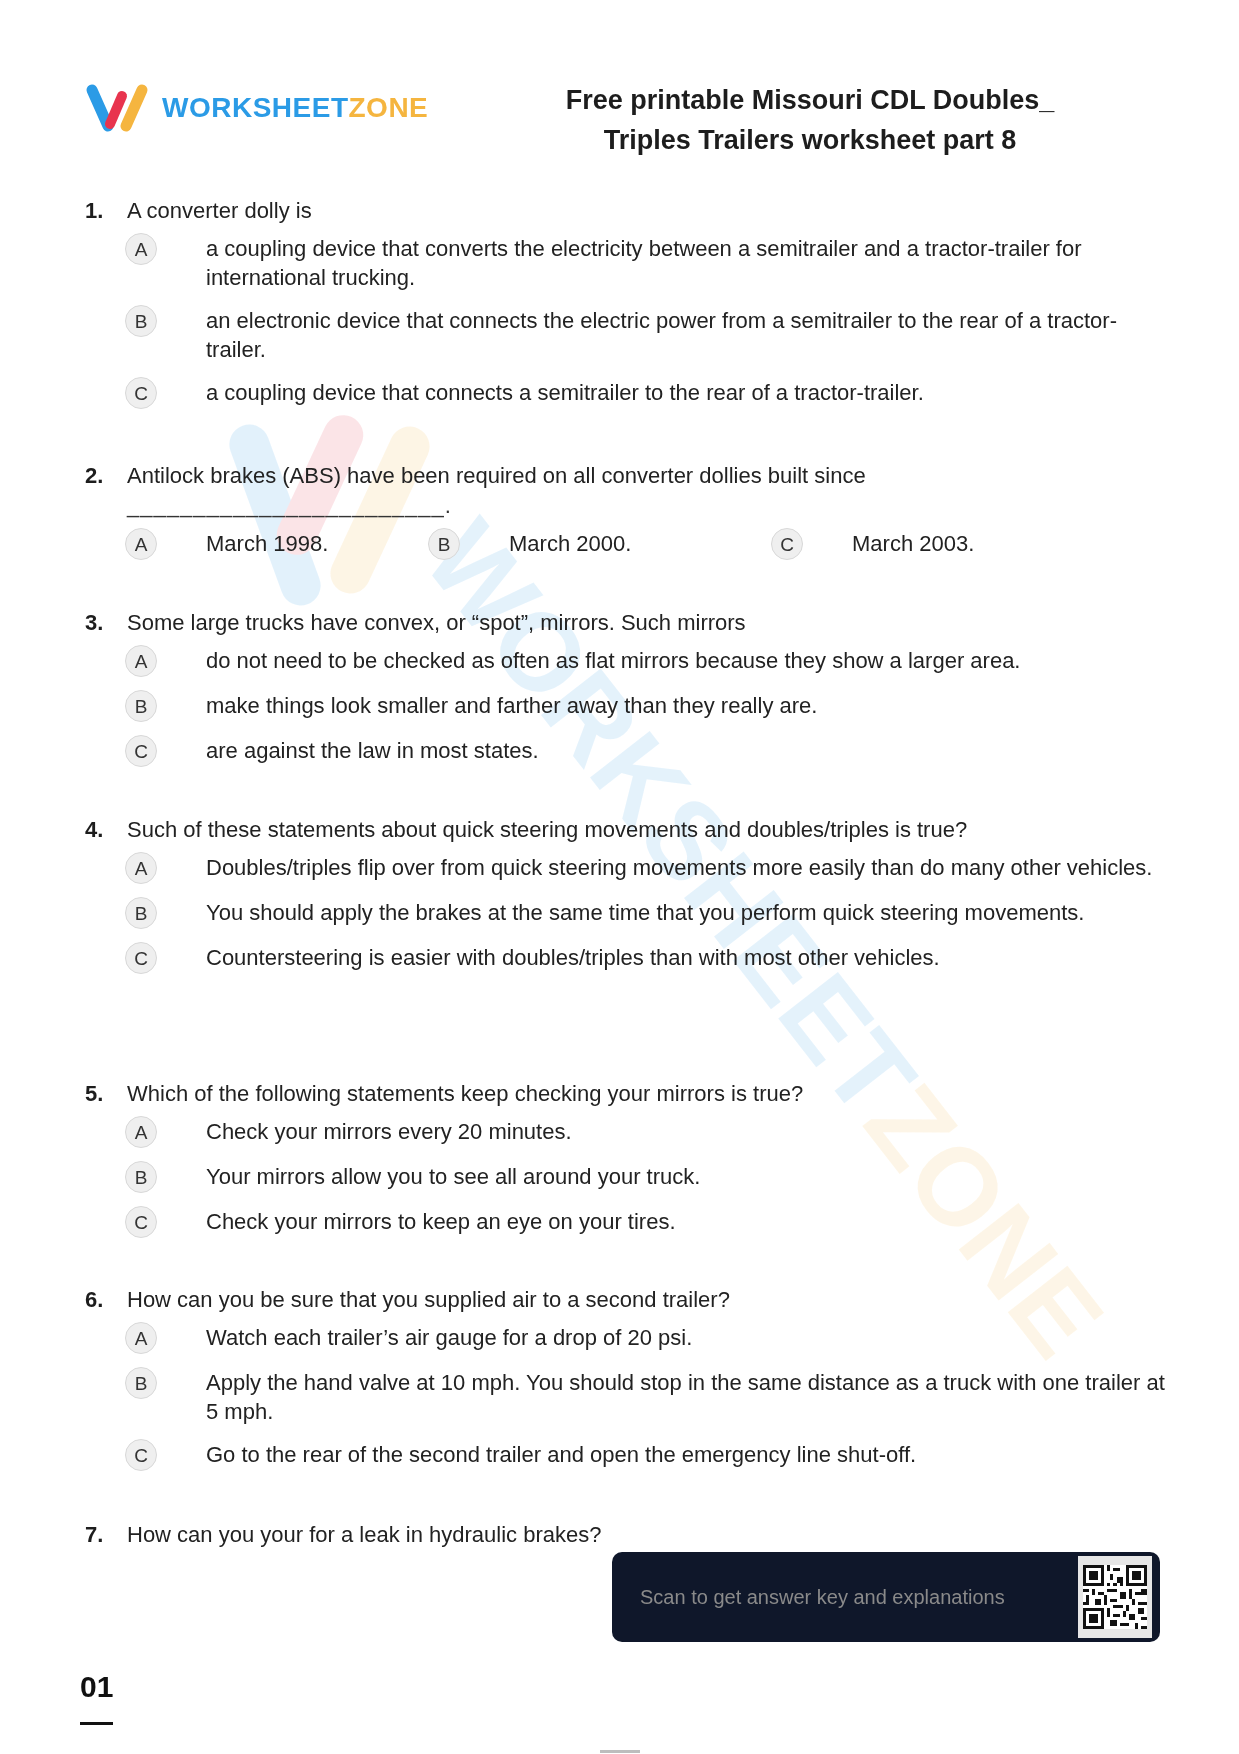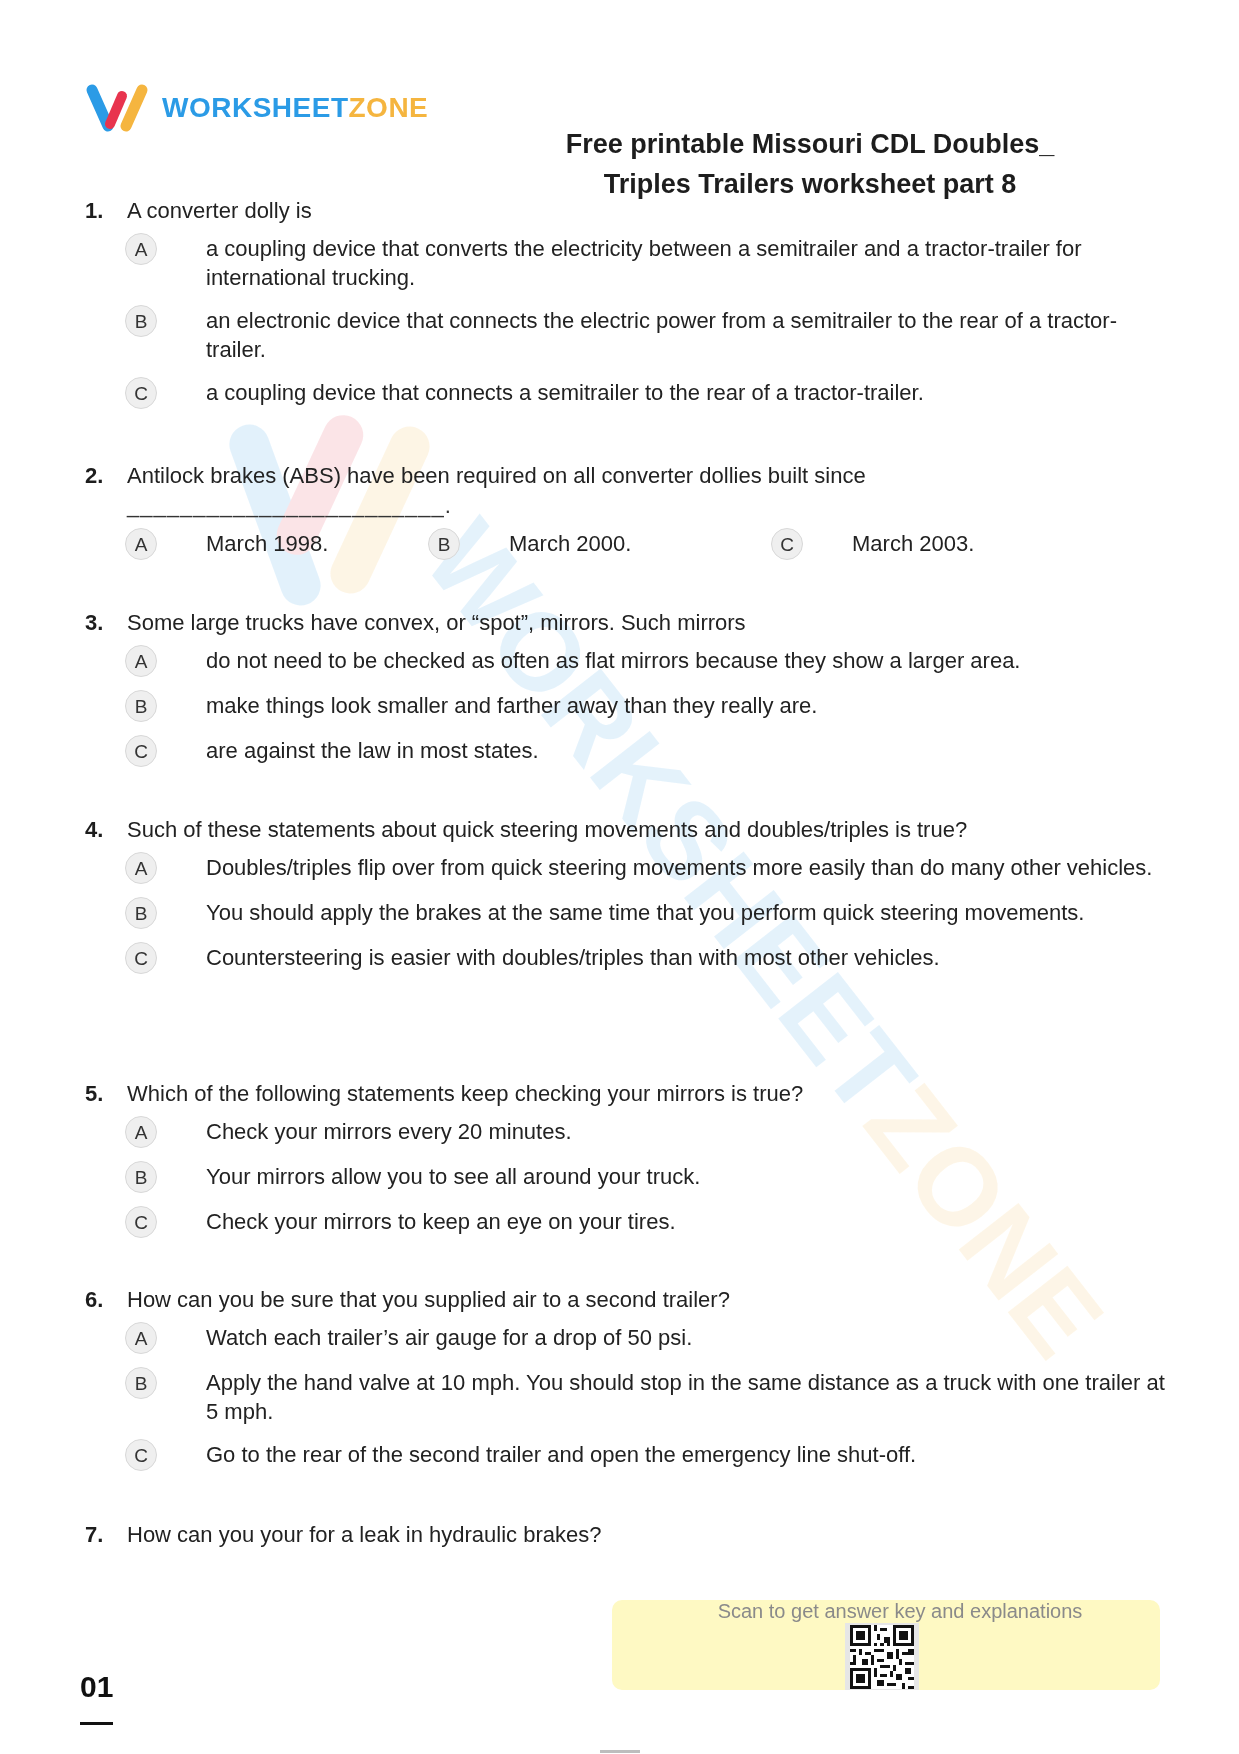--- a/index.html
+++ b/index.html
@@ -8,39 +8,39 @@
     font-family: "Liberation Sans", "DejaVu Sans", sans-serif; color: #222;
   }
   .watermark { position: absolute; left: 0; top: 0; width: 1239px; height: 1754px; pointer-events: none; z-index: 0; }
   .header { position: absolute; left: 0; top: 0; width: 1239px; height: 180px; z-index: 2; }
   .logo { position: absolute; left: 82px; top: 82px; display: flex; align-items: center; }
   .logo svg { width: 70px; height: 52px; }
   .logo-text { font-size: 28px; font-weight: bold; letter-spacing: 0.5px; margin-left: 10px; }
   .logo-text .w { color: #2b9be6; }
   .logo-text .z { color: #f5b53f; }
   .title { position: absolute; left: 540px; top: 80px; width: 540px; text-align: center;
-           font-size: 27px; font-weight: bold; color: #1d1d1d; line-height: 40px; margin-top: 44px; }
+           font-size: 27px; font-weight: bold; color: #1d1d1d; line-height: 40px; }
   .content { position: absolute; left: 0; top: 0; width: 1239px; z-index: 2; }
   .q { position: absolute; left: 85px; width: 1080px; }
   .q-head { display: flex; font-size: 22px; line-height: 30px; }
   .q-num { width: 42px; font-weight: bold; color: #1d1d1d; }
   .q-text { flex: 1; color: #222; }
   .opts { margin-top: 8px; }
   .opt { display: flex; align-items: flex-start; margin-left: 40px; margin-bottom: 14px; font-size: 22px; line-height: 29px; }
   .badge { flex: 0 0 auto; width: 30px; height: 30px; border-radius: 50%; background: #efefef; border: 1px solid #d8d8d8;
            display: flex; align-items: center; justify-content: center; font-size: 19px; color: #333; margin-right: 16px; margin-top: -1px; }
   .opt-text { flex: 1; color: #222; margin-left: 33px; }
   .opts-row { display: flex; margin-top: 8px; }
   .opts-row .opt { width: 343px; margin-left: 40px; margin-right: -40px; }
   .opts-row .opt:first-child { width: 303px; }
   .blank { color: #333; letter-spacing: 1px; }
   .footer-num { position: absolute; left: 80px; top: 1672px; font-size: 30px; font-weight: bold; color: #111;
                 border-bottom: 3px solid #111; line-height: 30px; padding-bottom: 20px; z-index: 2; }
-  .scan-box { position: absolute; left: 612px; top: 1600px; width: 548px; height: 90px; background: #fef9c3;
-              border-radius: 10px; z-index: 2; display: flex; align-items: center; flex-direction: column; }
+  .scan-box { position: absolute; left: 612px; top: 1552px; width: 548px; height: 90px; background: #0f172a;
+              border-radius: 10px; z-index: 2; display: flex; align-items: center; }
   .scan-text { margin-left: 28px; font-size: 20px; color: #8a8a8a; flex: 1; }
   .qr { width: 74px; height: 82px; background: #e6e6e6; margin-right: 8px; display: flex; align-items: center; justify-content: center; }
   .bottom-mark { position: absolute; left: 600px; top: 1750px; width: 40px; height: 3px; background: #bdbdbd; z-index: 2; }
 </style>
 </head>
 <body>
 
 <svg class="watermark" viewBox="0 0 1239 1754">
   <g opacity="0.13">
     <rect x="255" y="420" width="40" height="190" rx="20" fill="#2b9be6" transform="rotate(-20 275 515)"></rect>
@@ -178,21 +178,21 @@
   </div>
 
   <div class="q" style="top:1285px;">
     <div class="q-head">
       <span class="q-num">6.</span>
       <span class="q-text">How can you be sure that you supplied air to a second trailer?</span>
     </div>
     <div class="opts">
       <div class="opt">
           <span class="badge">A</span>
-          <span class="opt-text">Watch each trailer’s air gauge for a drop of 50 psi.</span>
+          <span class="opt-text">Watch each trailer’s air gauge for a drop of 20 psi.</span>
         </div>
       <div class="opt">
           <span class="badge">B</span>
           <span class="opt-text">Apply the hand valve at 10 mph. You should stop in the same distance as a truck with one trailer at 5 mph.</span>
         </div>
       <div class="opt">
           <span class="badge">C</span>
           <span class="opt-text">Go to the rear of the second trailer and open the emergency line shut-off.</span>
         </div>
     </div>

